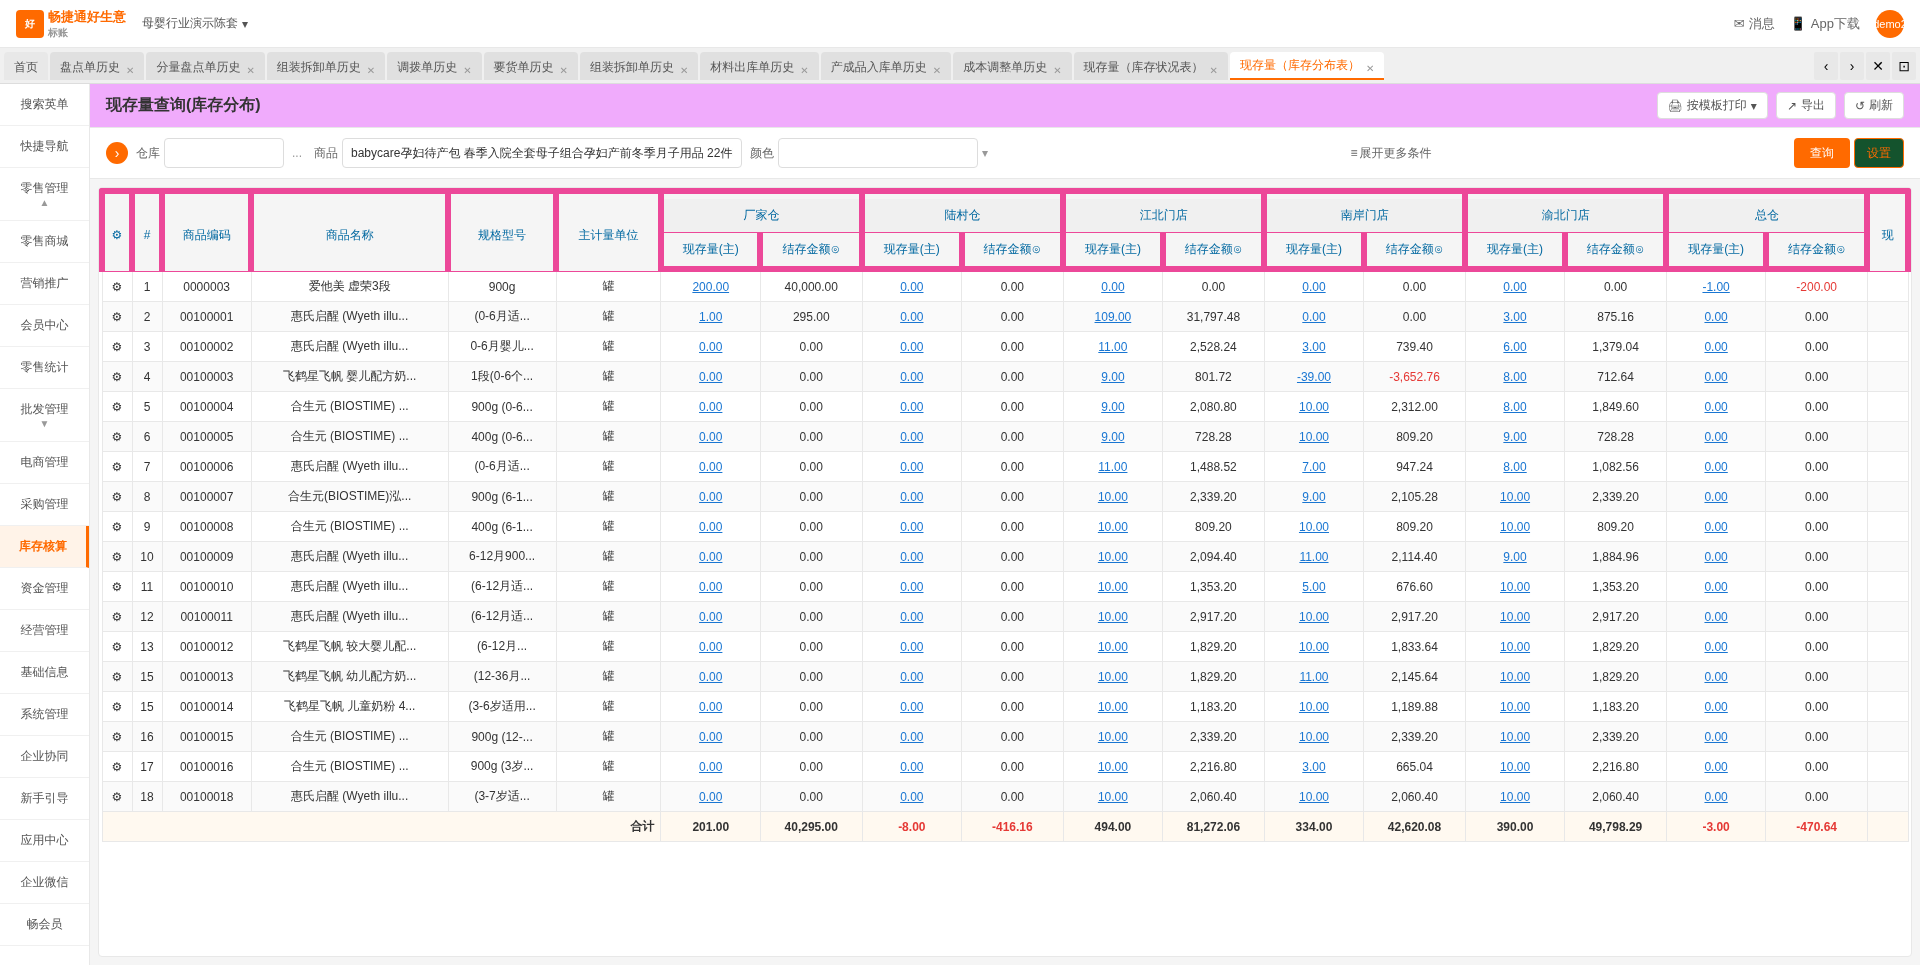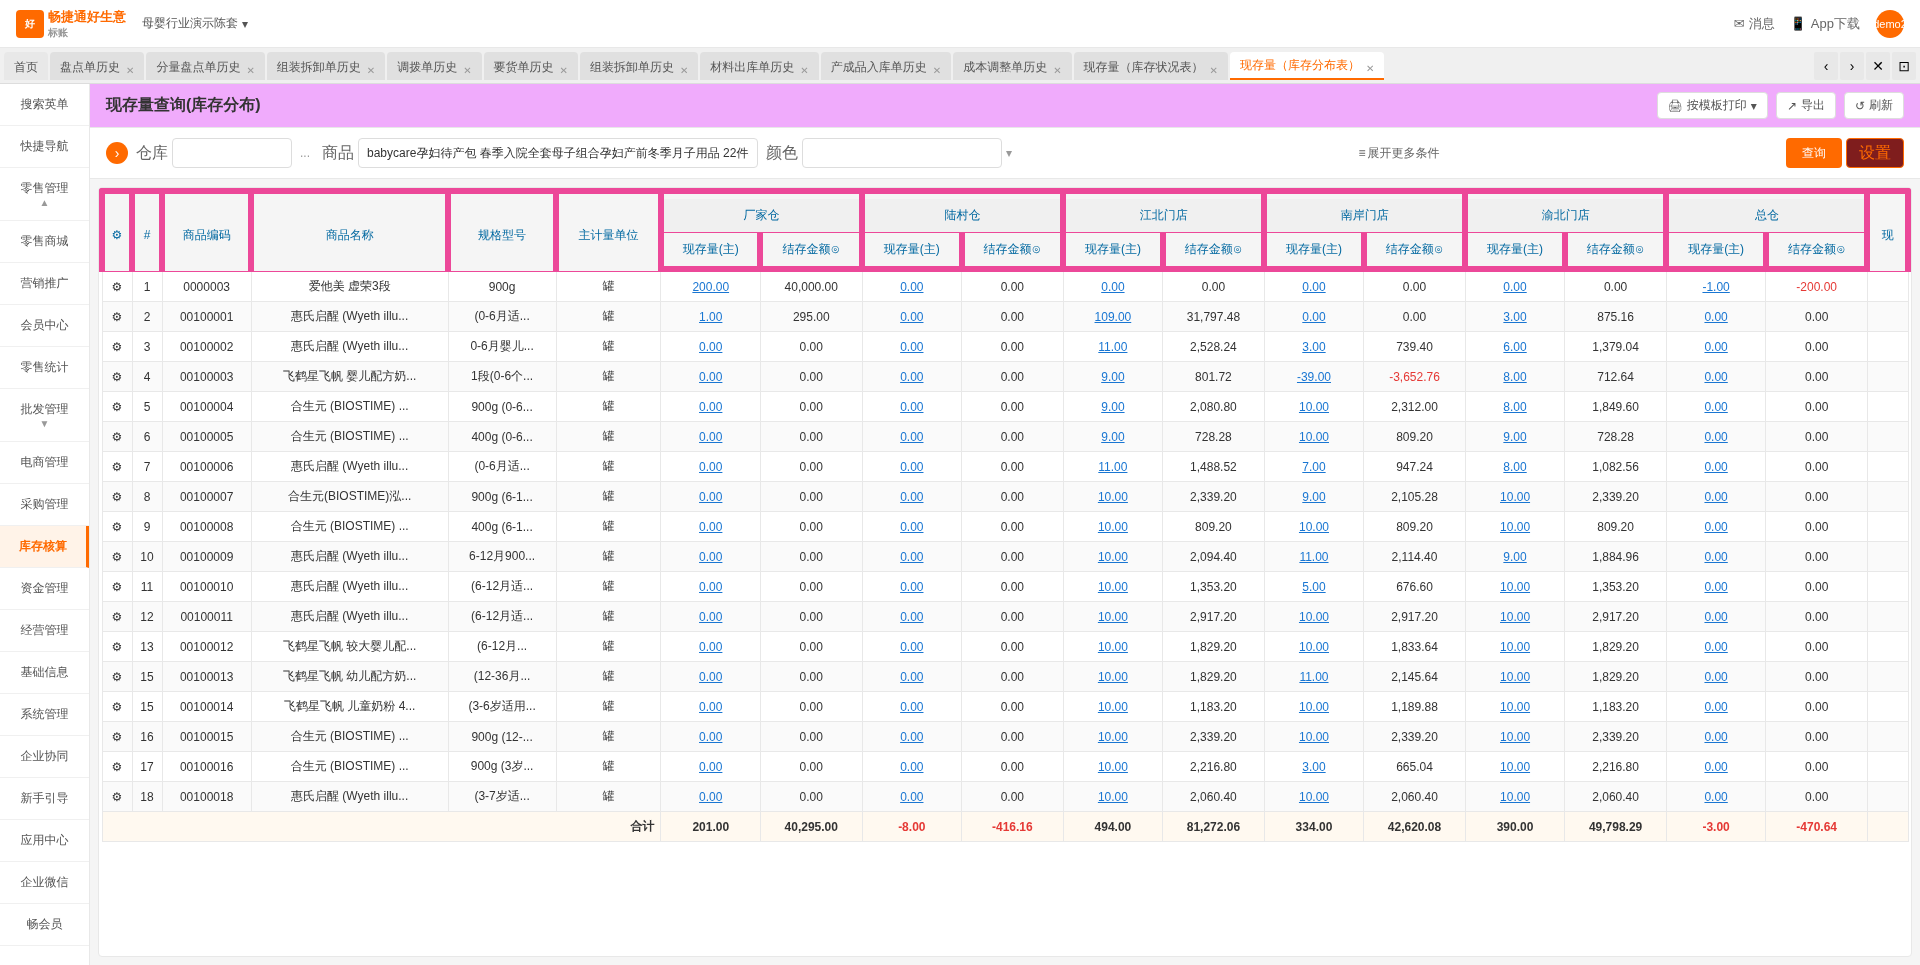--- a/index.html
+++ b/index.html
@@ -35,28 +35,28 @@
     .content { flex: 1; display: flex; flex-direction: column; overflow: hidden; }
     
     
     .page-header { background: #f0abfc; padding: 8px 16px; border-bottom: 1px solid #e8e8e8; display: flex; align-items: center; justify-content: space-between; }
     .page-title { font-size: 16px; font-weight: bold; color: #333; }
     .header-actions { display: flex; align-items: center; gap: 8px; }
     .header-btn { display: flex; align-items: center; gap: 4px; padding: 4px 10px; border: 1px solid #ddd; border-radius: 4px; background: #fff; cursor: pointer; color: #555; font-size: 12px; }
 
     
     .search-area { background: #fff; padding: 10px 16px; border-bottom: 1px solid #e8e8e8; display: flex; align-items: center; gap: 8px; flex-wrap: wrap; }
-    .search-label { color: #666; font-size: 16px; white-space: nowrap; }
+    .search-label { color: #666; font-size: 12px; white-space: nowrap; }
     .search-field { display: flex; align-items: center; gap: 4px; }
     .search-input { height: 30px; padding: 0 8px; border: 1px solid #ddd; border-radius: 4px; font-size: 12px; color: #333; min-width: 80px; }
     .search-input-long { min-width: 400px; }
     .search-input-color { min-width: 200px; }
     .expand-btn { color: #666; font-size: 12px; cursor: pointer; display: flex; align-items: center; gap: 2px; }
     .search-btn { background: #ff6a00; color: white; border: none; padding: 6px 16px; border-radius: 4px; cursor: pointer; font-size: 12px; height: 30px; }
-    .setting-btn { background: #7f1d1d; color: #ff6a00; border: 1px solid #ff6a00; padding: 4px 12px; border-radius: 4px; cursor: pointer; font-size: 16px; height: 30px; }
+    .setting-btn { background: #14532d; color: #ff6a00; border: 1px solid #ff6a00; padding: 4px 12px; border-radius: 4px; cursor: pointer; font-size: 12px; height: 30px; }
     .dots-btn { color: #999; cursor: pointer; padding: 0 4px; }
 
     
     .table-wrap { flex: 1; overflow: auto; background: #fff; margin: 8px; border-radius: 4px; border: 1px solid #e8e8e8; }
     table { width: 100%; border-collapse: collapse; font-size: 12px; }
     thead tr { background: #f5f5f5; }
     th { padding: 8px 6px; border: 6px solid #ec4899; text-align: center; font-weight: 500; color: #0369a1; white-space: nowrap; position: sticky; top: 8px; background: #f5f5f5; z-index: 10; }
     td { padding: 6px; border: 1px solid #e8e8e8; text-align: center; color: #333; white-space: nowrap; }
     tr:nth-child(even) { background: #fafafa; }
     .th-group { background: #f0f0f0; }

